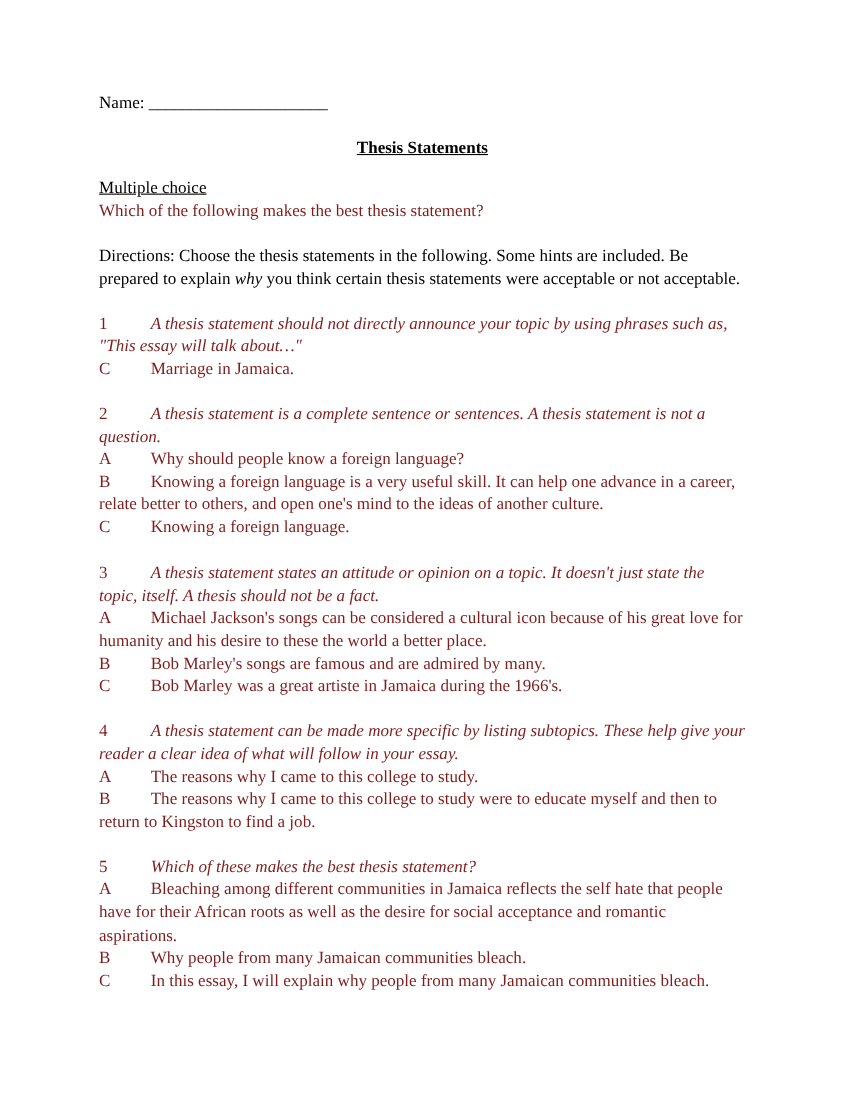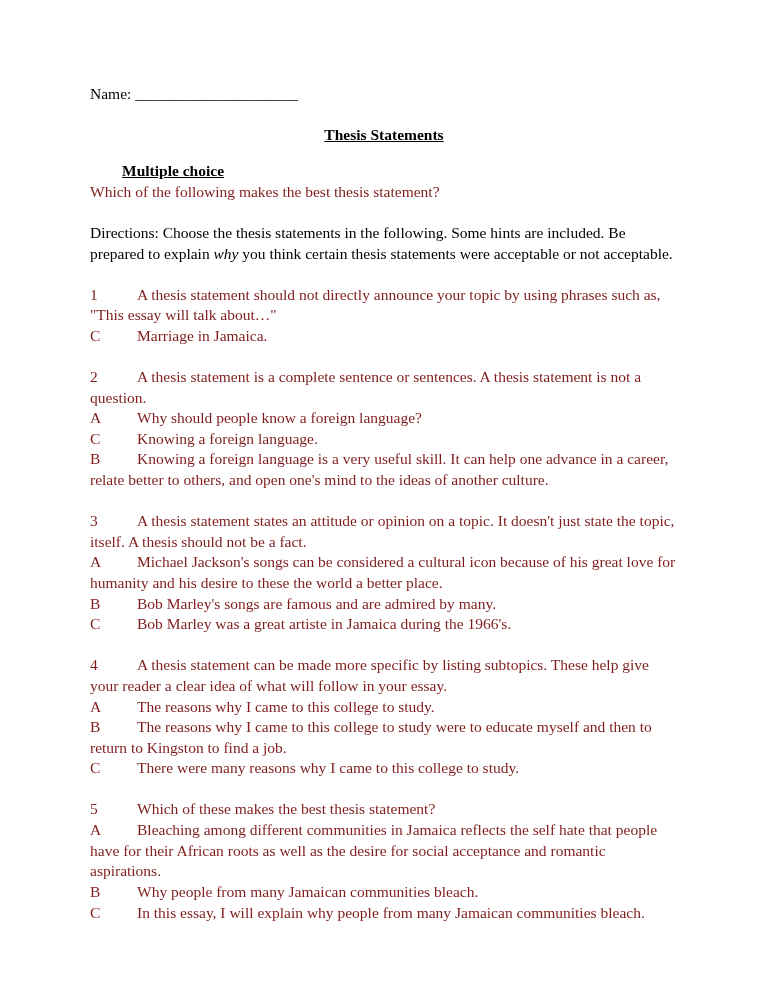--- a/index.html
+++ b/index.html
@@ -25,30 +25,29 @@
   .blue { color: #7f1d1d; }
   .name-line { margin-bottom: 20px; }
   .name-blank { letter-spacing: 0; }
   .doc-title {
     text-align: center;
     font-weight: bold;
     text-decoration: underline;
     margin: 16px;
   }
   .section-heading {
-    font-weight: bold;
+    font-weight: normal;
     text-decoration: underline;
-    margin-left: 32px;
   }
   .spacer { height: 20.5px; }
   .tab-col {
     display: inline-block;
     width: 47px;
   }
-  .hint { }
+  .hint { font-style: italic; }
   .question { margin-bottom: 20.5px; }
   .italic { font-style: italic; }
 </style>
 </head>
 <body>
 
 <div class="page">
 
   <p class="name-line">
     <span>Name:</span>
@@ -70,34 +69,33 @@
   <div class="spacer"></div>
 
   <div class="blue">
       <div class="question">
         <p><span class="tab-col">1</span><span class="hint">A thesis statement should not directly announce your topic by using phrases such as, "This essay will talk about…"</span></p>
         <p><span class="tab-col">C</span><span>Marriage in Jamaica.</span></p>
       </div>
       <div class="question">
         <p><span class="tab-col">2</span><span class="hint">A thesis statement is a complete sentence or sentences. A thesis statement is not a question.</span></p>
         <p><span class="tab-col">A</span><span>Why should people know a foreign language?</span></p>
+        <p><span class="tab-col">B</span><span>Knowing a foreign language is a very useful skill. It can help one advance in a career, relate better to others, and open one's mind to the ideas of another culture.</span></p>
         <p><span class="tab-col">C</span><span>Knowing a foreign language.</span></p>
-        <p><span class="tab-col">B</span><span>Knowing a foreign language is a very useful skill. It can help one advance in a career, relate better to others, and open one's mind to the ideas of another culture.</span></p>
       </div>
       <div class="question">
         <p><span class="tab-col">3</span><span class="hint">A thesis statement states an attitude or opinion on a topic. It doesn't just state the topic, itself. A thesis should not be a fact.</span></p>
         <p><span class="tab-col">A</span><span>Michael Jackson's songs can be considered a cultural icon because of his great love for humanity and his desire to these the world a better place.</span></p>
         <p><span class="tab-col">B</span><span>Bob Marley's songs are famous and are admired by many.</span></p>
         <p><span class="tab-col">C</span><span>Bob Marley was a great artiste in Jamaica during the 1966's.</span></p>
       </div>
       <div class="question">
         <p><span class="tab-col">4</span><span class="hint">A thesis statement can be made more specific by listing subtopics. These help give your reader a clear idea of what will follow in your essay.</span></p>
         <p><span class="tab-col">A</span><span>The reasons why I came to this college to study.</span></p>
         <p><span class="tab-col">B</span><span>The reasons why I came to this college to study were to educate myself and then to return to Kingston to find a job.</span></p>
-        <p><span class="tab-col">C</span><span>There were many reasons why I came to this college to study.</span></p>
       </div>
       <div class="question">
         <p><span class="tab-col">5</span><span class="hint">Which of these makes the best thesis statement?</span></p>
         <p><span class="tab-col">A</span><span>Bleaching among different communities in Jamaica reflects the self hate that people have for their African roots as well as the desire for social acceptance and romantic aspirations.</span></p>
         <p><span class="tab-col">B</span><span>Why people from many Jamaican communities bleach.</span></p>
         <p><span class="tab-col">C</span><span>In this essay, I will explain why people from many Jamaican communities bleach.</span></p>
       </div>
     </div>
 
 </div>

